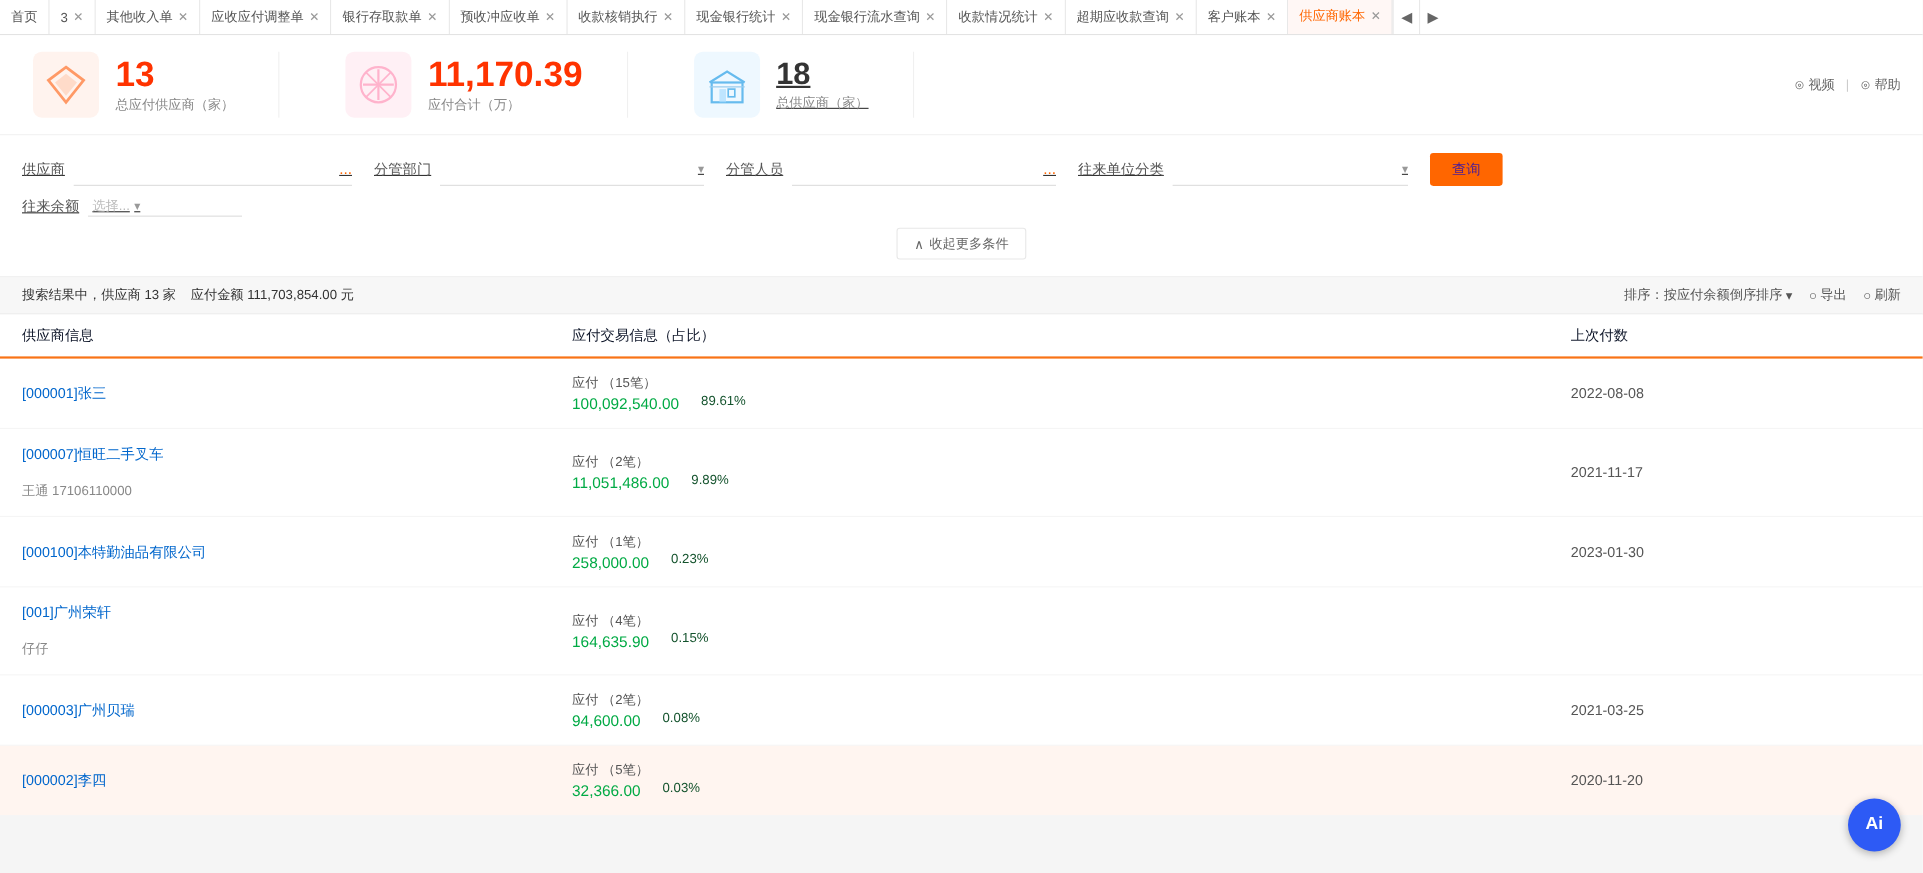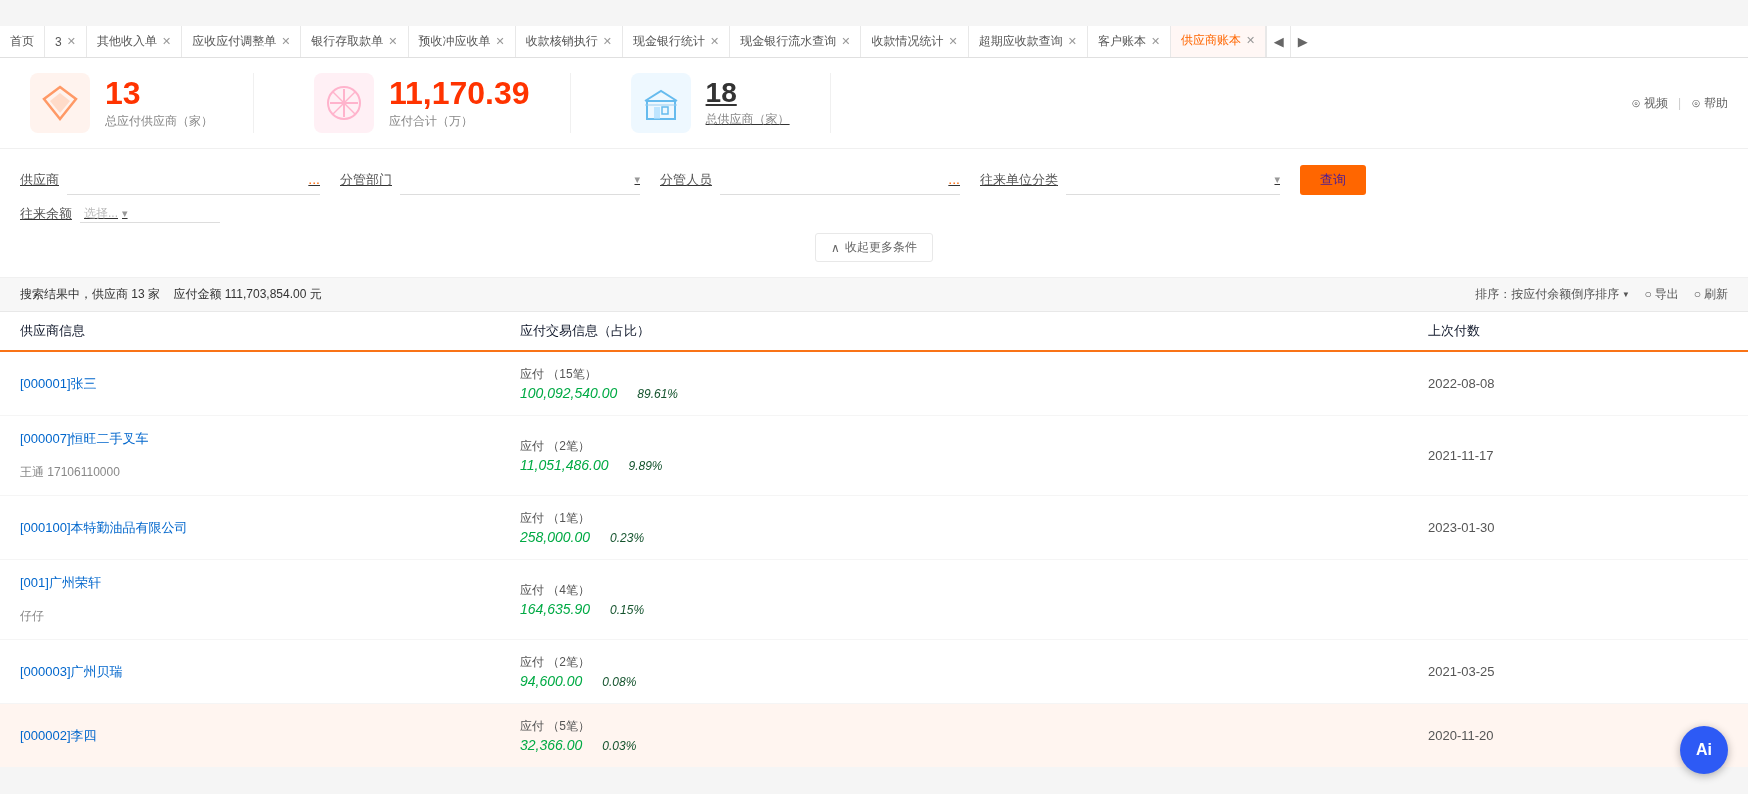--- a/index.html
+++ b/index.html
@@ -7,21 +7,20 @@
     
     
     .top-nav {
       background: #fff;
       border-bottom: 1px solid #e0e0e0;
       display: flex;
       align-items: center;
       height: 32px;
       padding: 0;
       overflow: hidden;
-      margin-top: 26px;
     }
     .nav-tab {
       display: inline-flex;
       align-items: center;
       padding: 0 10px;
       height: 36px;
       border-right: 1px solid #e8e8e8;
       white-space: nowrap;
       cursor: pointer;
       font-size: 12px;
@@ -169,21 +168,20 @@
       border-bottom: 1px solid #e8e8e8;
     }
     .results-info { font-size: 12px; color: #555; }
     .results-info span { color: #333; }
     .results-actions {
       display: flex;
       align-items: center;
       gap: 15px;
       font-size: 12px;
       color: #555;
-      font-family: Liberation Mono, monospace;
     }
     .sort-select {
       color: #555;
       cursor: pointer;
       display: flex;
       align-items: center;
       gap: 3px;
     }
     .action-btn {
       display: flex;
@@ -230,23 +228,22 @@
     .transaction-info { font-size: 12px; color: #555; }
     .transaction-amount {
       font-size: 14px;
       color: #00aa44;
       font-weight: 500;
       margin-top: 2px;
       cursor: pointer;
     }
     .transaction-row {
       display: flex;
-      align-items: flex-end;
+      align-items: flex-start;
       gap: 20px;
-      font-style: italic;
     }
     .transaction-pct { font-size: 12px; color: #14532d; }
     .last-pay-date { font-size: 13px; color: #555; }
 
     
     ::-webkit-scrollbar { width: 6px; height: 6px; }
     ::-webkit-scrollbar-track { background: #f1f1f1; }
     ::-webkit-scrollbar-thumb { background: #ccc; border-radius: 3px; }
     .ellipsis { color: #ff6600; font-size: 14px; cursor: pointer; }
   </style>

